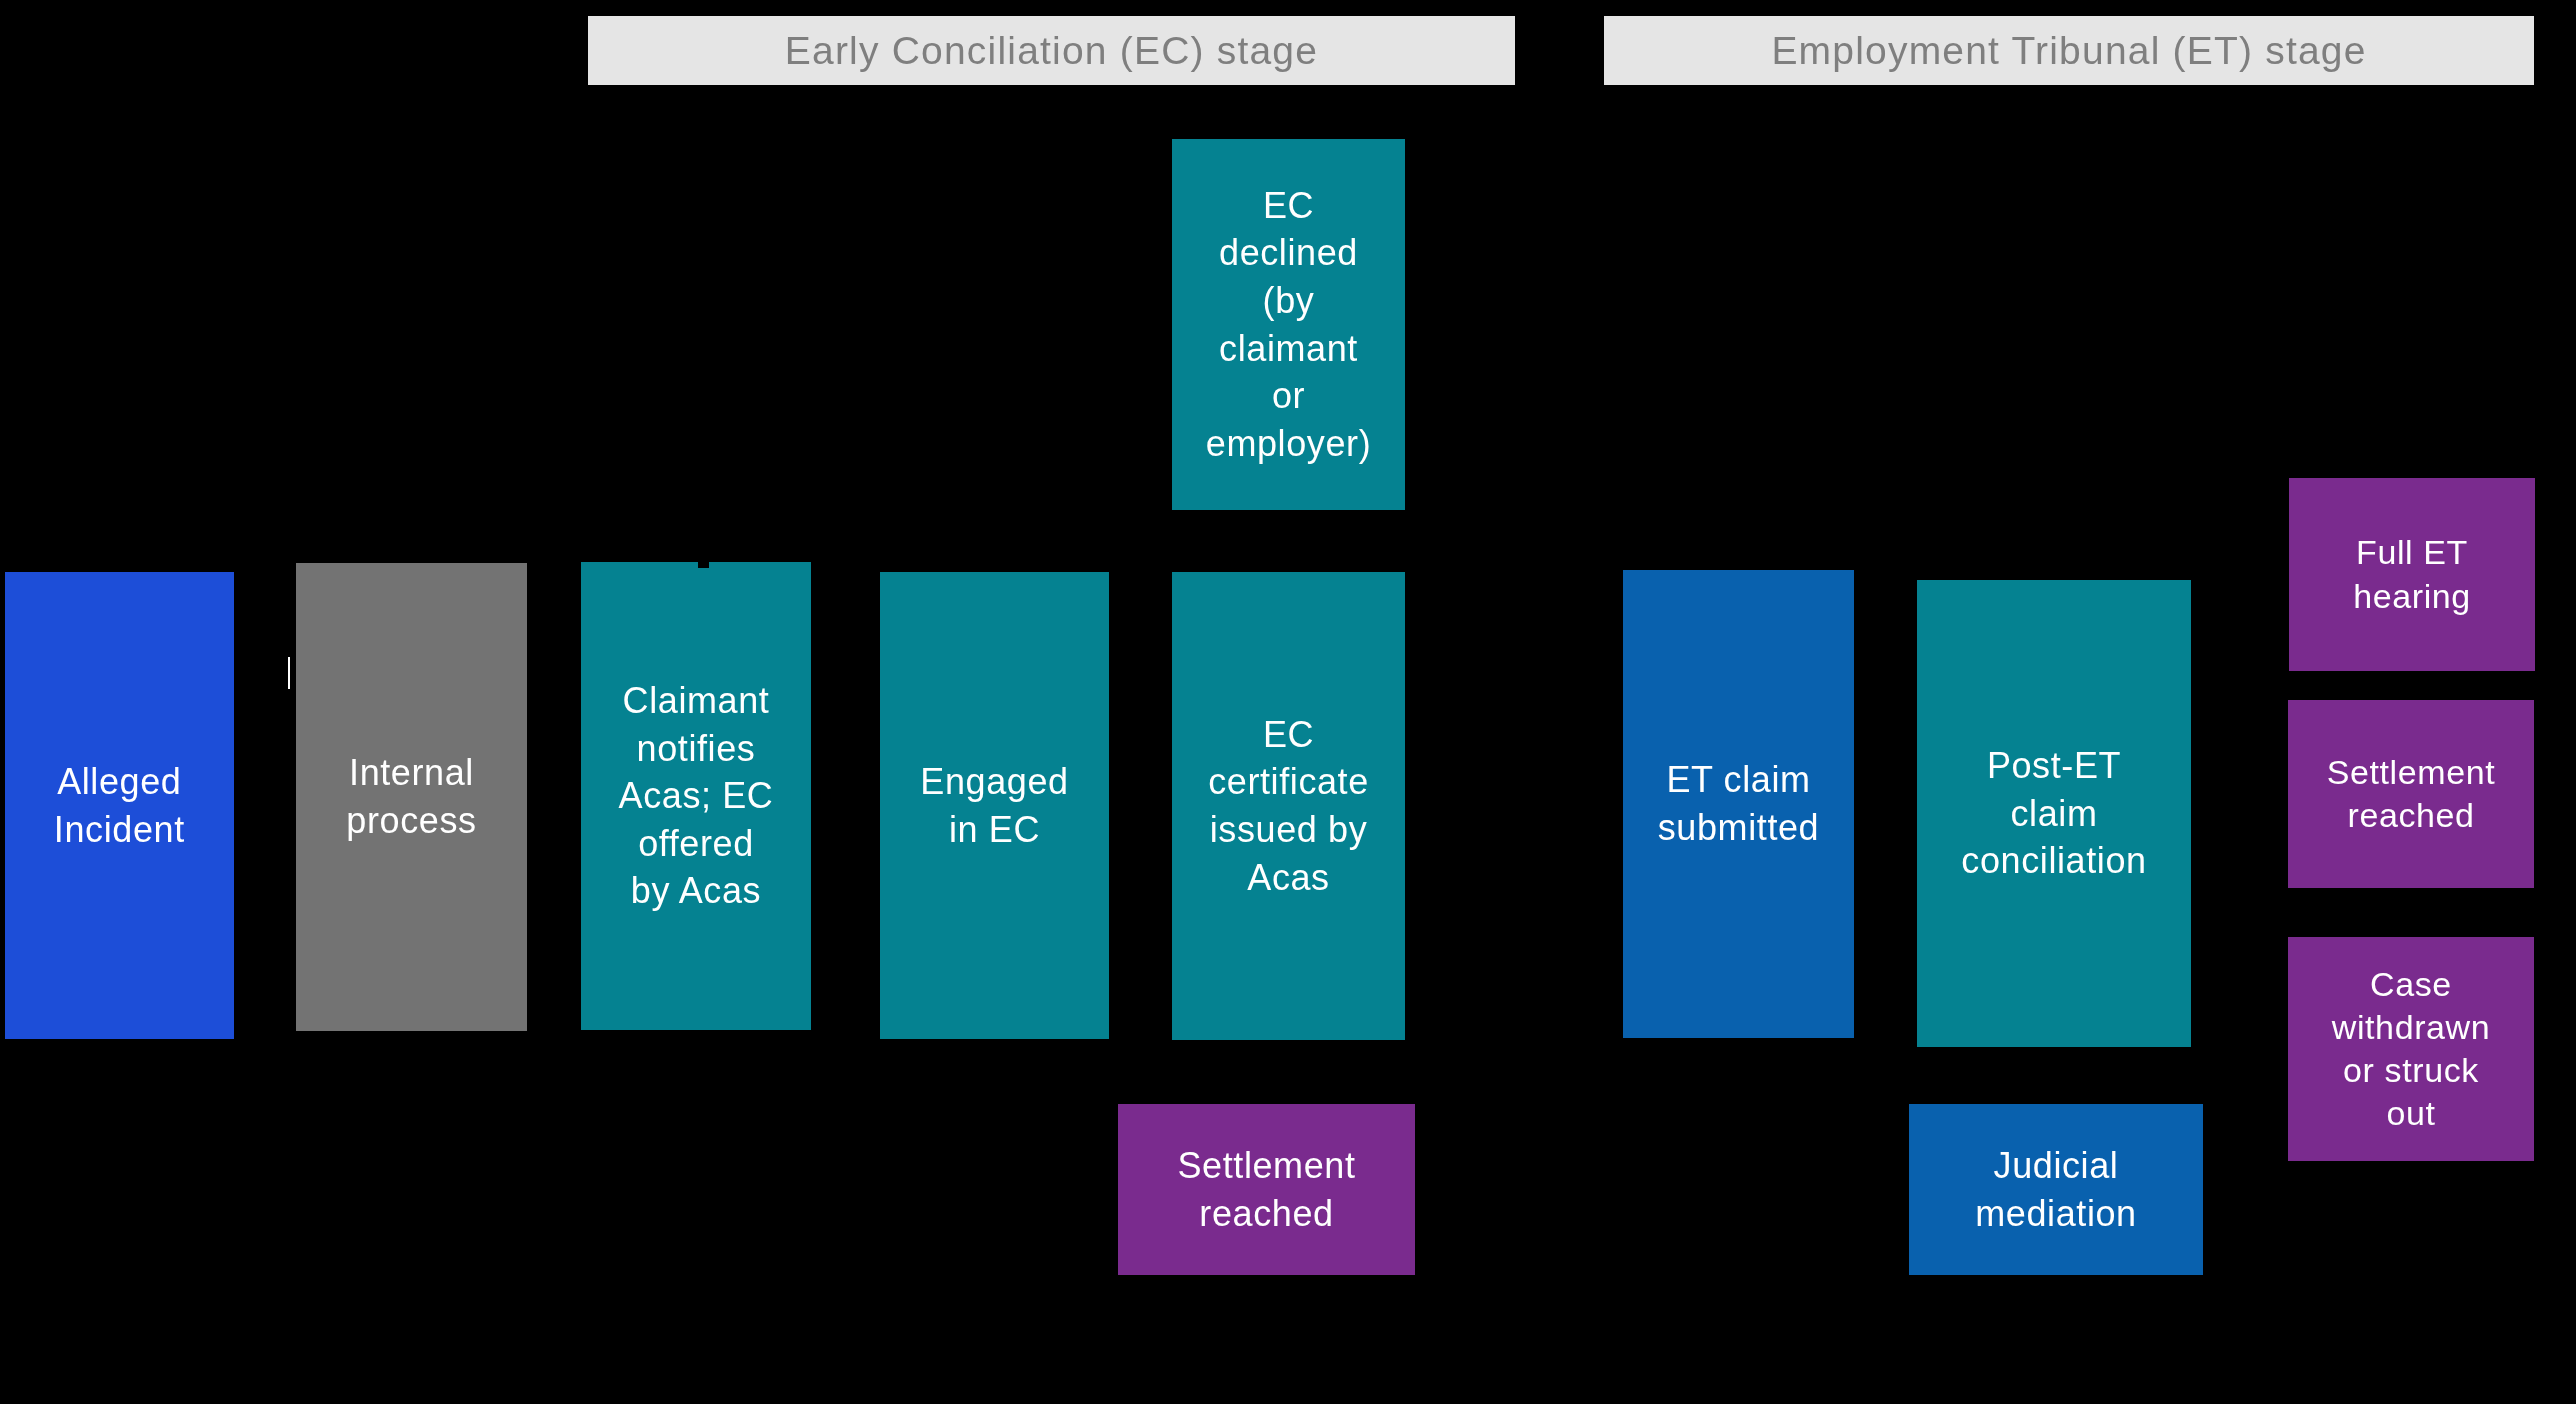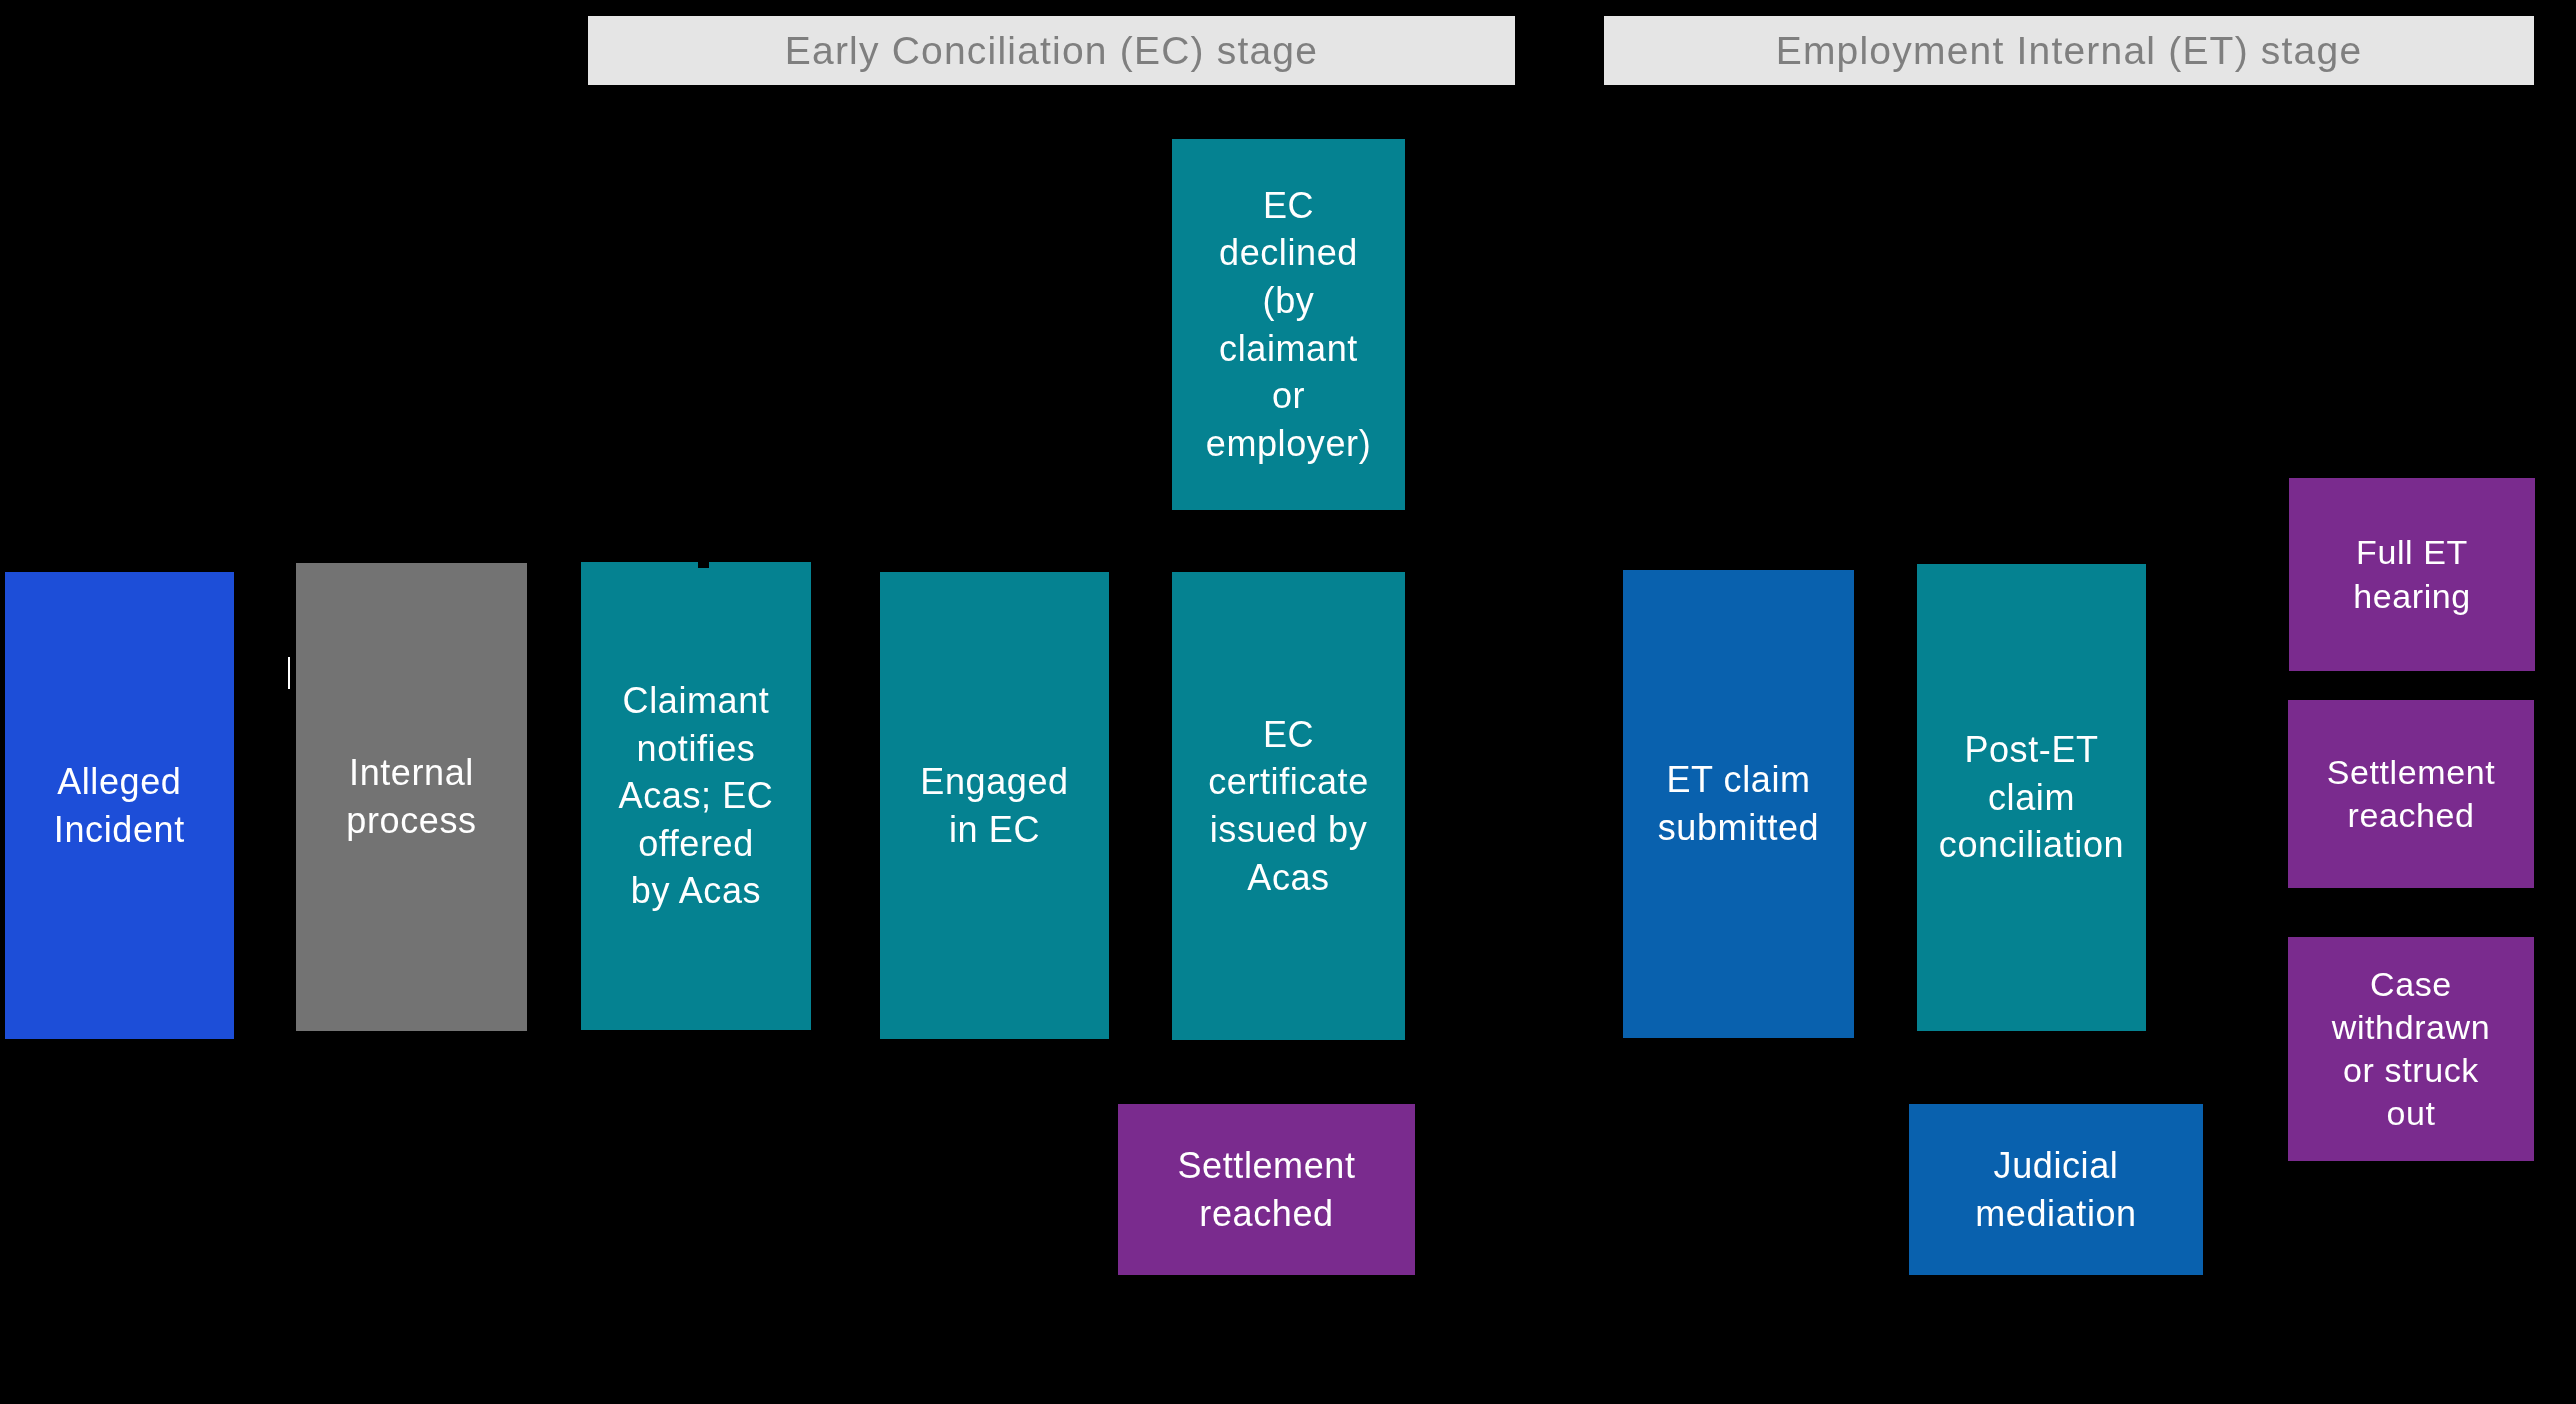--- a/index.html
+++ b/index.html
@@ -48,21 +48,21 @@
   .c-purple  { background: #7A2B8E; }
 
   #box-alleged-incident   { left: 4.8px;    top: 572px;  width: 229px; height: 467px; }
   #box-internal-process   { left: 296px;  top: 563px;  width: 231px; height: 468px; }
   #box-claimant-notifies  { left: 581px;  top: 562px;  width: 230px; height: 468px; }
   #box-engaged-in-ec      { left: 880px; top: 572px;  width: 229px; height: 467px; }
   #box-ec-declined        { left: 1172px; top: 139px;  width: 233px; height: 371px; }
   #box-ec-certificate     { left: 1172px; top: 572px;  width: 233px; height: 468px; }
   #box-settlement-ec      { left: 1118px; top: 1104px; width: 297px; height: 171px; }
   #box-et-claim           { left: 1623px; top: 570px;  width: 231px; height: 468px; }
-  #box-post-et            { left: 1917px; top: 564px;  width: 229px; height: 467px; text-align: center; }
+  #box-post-et            { left: 1917px; top: 580px;  width: 274px; height: 467px; text-align: center; }
   #box-judicial-mediation { left: 1909px; top: 1104px; width: 294px; height: 171px; }
   #box-full-et-hearing    { left: 2289px; top: 478px;  width: 246px; height: 193px; font-size: 34px; line-height: 1.27; }
   #box-settlement-et      { left: 2288px; top: 700px; width: 246px; height: 188px; font-size: 34px; line-height: 1.27; }
   #box-case-withdrawn     { left: 2288px; top: 937px; width: 246px; height: 224px; font-size: 34px; line-height: 1.27; }
 
   
   #connector-stub {
     position: absolute;
     left: 288px; top: 657px;
     width: 2.4px; height: 32px;
@@ -83,21 +83,21 @@
     background: #000000;
   }
 </style>
 </head>
 <body>
 
 <div id="canvas">
 
   <div class="stage-header" id="header-ec">Early Conciliation (EC) stage</div>
 
-  <div class="stage-header" id="header-et">Employment Internal (ET) stage</div>
+  <div class="stage-header" id="header-et">Employment Tribunal (ET) stage</div>
 
   <div class="flow-box c-magenta" id="box-alleged-incident">Alleged
 Incident</div>
 
   <div class="flow-box c-gray" id="box-internal-process">Internal
 process</div>
 
   <div class="flow-box c-teal" id="box-claimant-notifies">Claimant
 notifies
 Acas; EC

